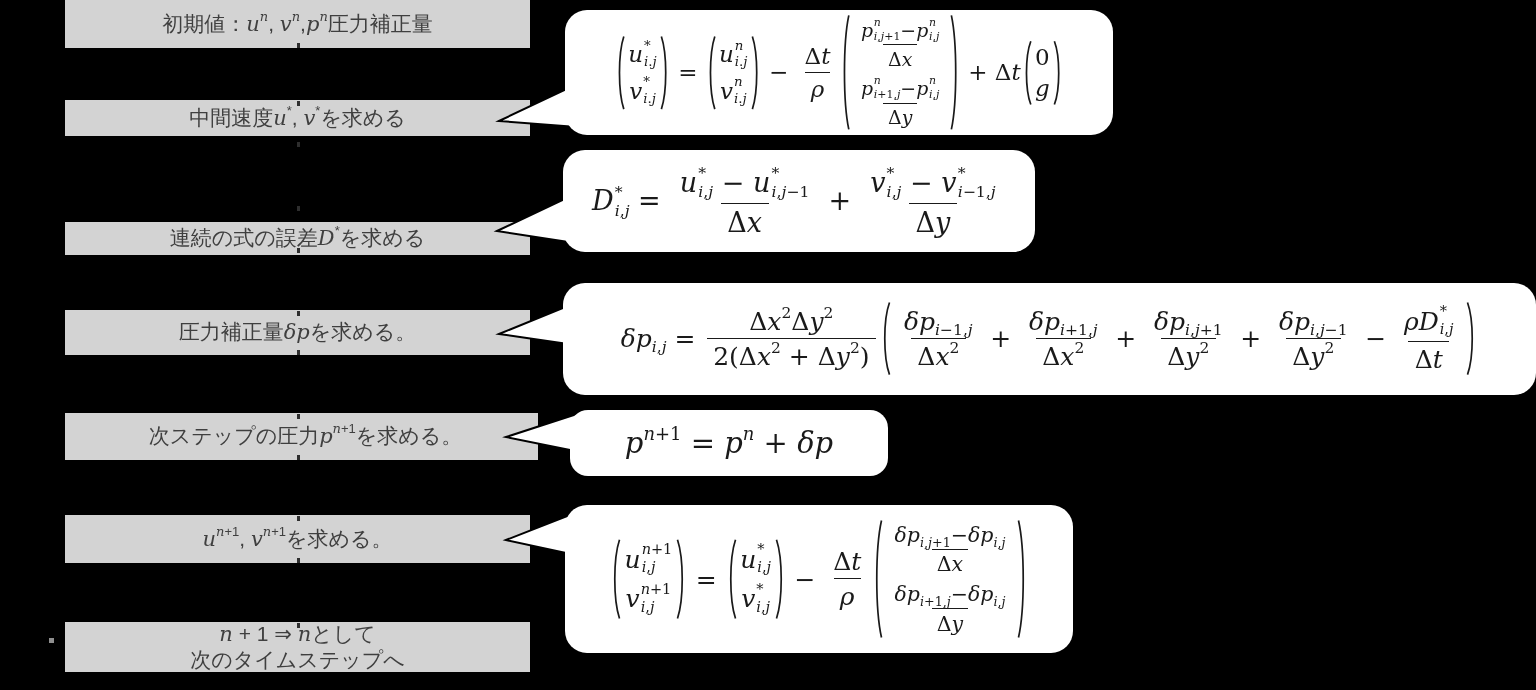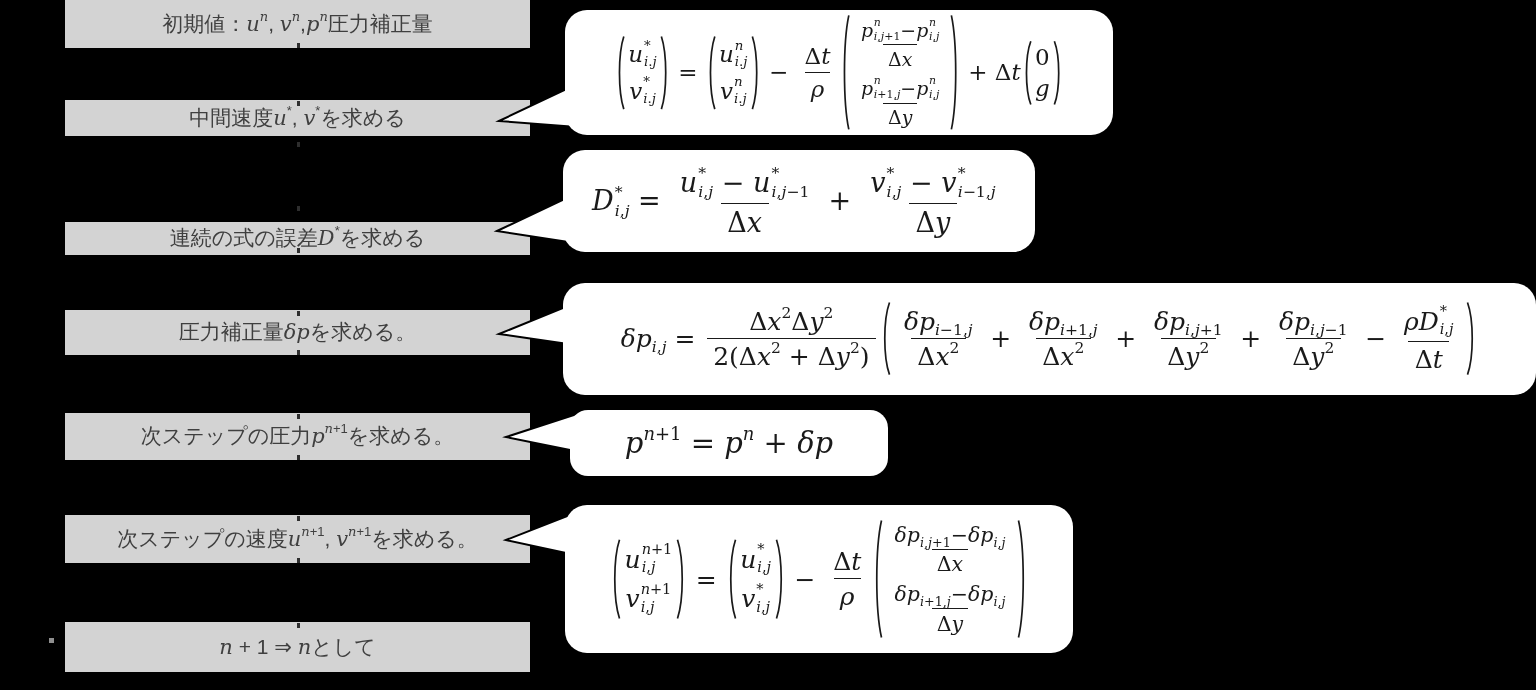--- a/index.html
+++ b/index.html
@@ -145,21 +145,21 @@
     <div class="step-label">
       <div class="lab"><span class="row">
             <span class="mtext">
               <span class="mu">圧力補正量</span>
               <span class="mi">δp</span>
               <span class="mu">を求める。</span>
             </span>
           </span></div>
     </div>
   </div>
-  <div class="step" style="top:413px;height:47px;">
+  <div class="step" style="top:413px;height:47px;padding-left:8px;">
     <div class="step-label">
       <div class="lab"><span class="row">
             <span class="mtext">
               <span class="mu">次ステップの圧力</span>
             </span>
             <span class="ss">
               <span class="mtext">
                 <span class="mi">p</span>
               </span>
               <span class="solo-sup">
@@ -169,23 +169,20 @@
             </span>
             <span class="mtext">
               <span class="mu">を求める。</span>
             </span>
           </span></div>
     </div>
   </div>
   <div class="step" style="top:515px;height:48px;">
     <div class="step-label">
       <div class="lab"><span class="row">
-            <span class="mtext">
-              <span class="mu">次ステップの速度</span>
-            </span>
             <span class="ss">
               <span class="mtext">
                 <span class="mi">u</span>
               </span>
               <span class="solo-sup">
                 <span class="mi">n</span>
                 <span class="mu">+1</span>
               </span>
             </span>
             <span class="mtext">
@@ -207,20 +204,25 @@
     </div>
   </div>
   <div class="step" style="top:622px;height:50px;">
     <div class="step-label">
       <div class="lab"><span class="row">
             <span class="mtext">
               <span class="mi">n</span>
               <span class="mu"> + 1 ⇒ </span>
               <span class="mi">n</span>
               <span class="mu">として</span>
+            </span>
+          </span></div>
+      <div class="lab"><span class="row">
+            <span class="mtext">
+              <span class="mu">次のタイムステップへ</span>
             </span>
           </span></div>
     </div>
   </div>
 
   <div class="tick" style="left:297px;top:43px;"></div>
   <div class="tick" style="left:297px;top:101px;"></div>
   <div class="tick" style="left:297px;top:142px;"></div>
   <div class="tick" style="left:297px;top:206px;"></div>
   <div class="tick" style="left:297px;top:248px;"></div>

